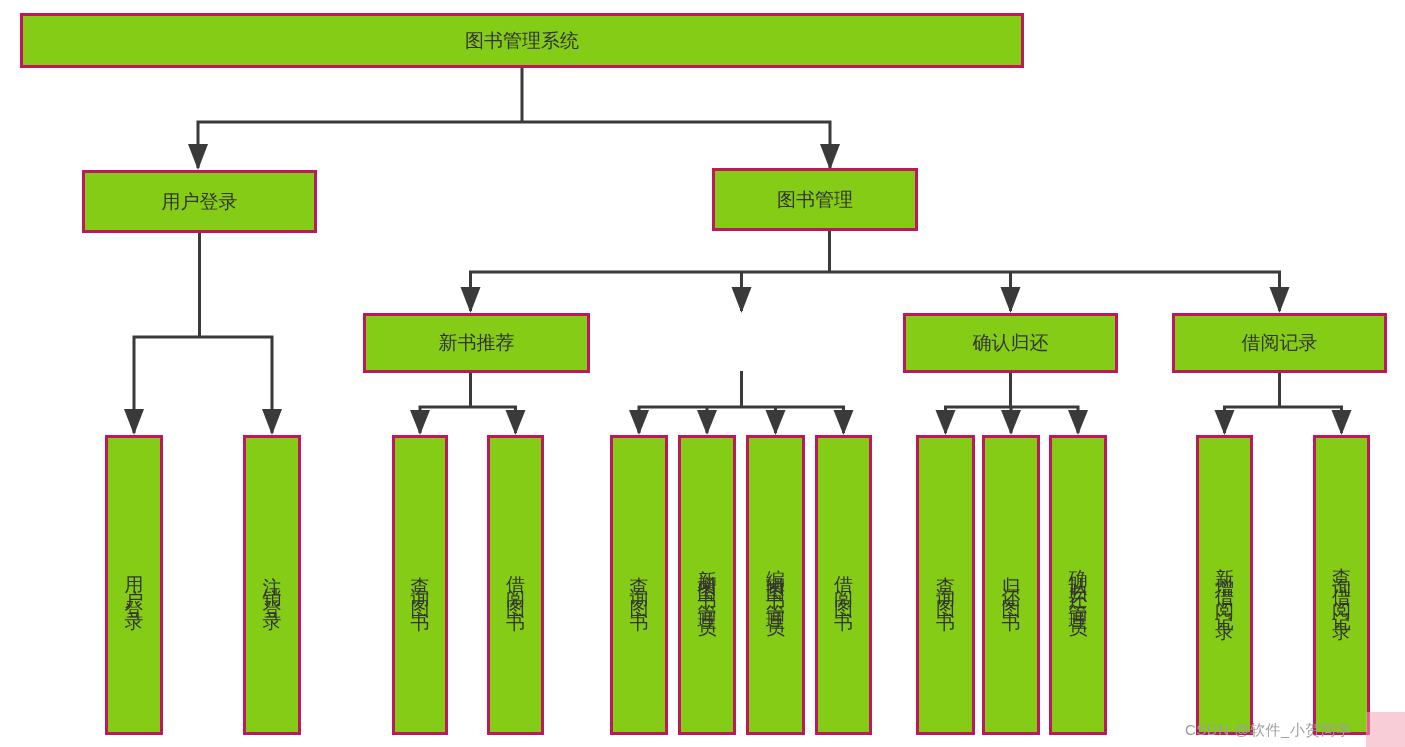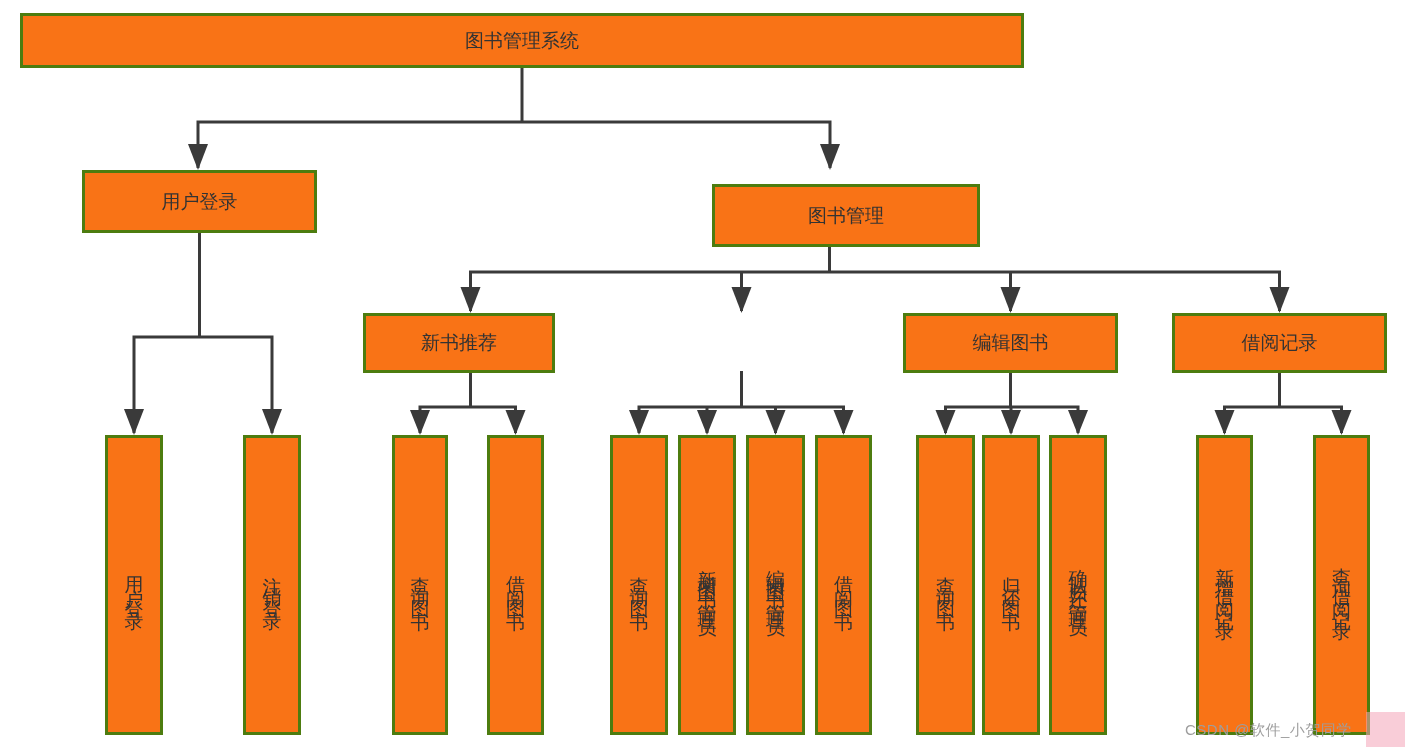--- a/index.html
+++ b/index.html
@@ -13,22 +13,22 @@
   }
   #connector-layer {
     position: absolute;
     left: 0; top: 0;
     width: 1405px; height: 747px;
     z-index: 0;
   }
   .box {
     position: absolute;
     box-sizing: border-box;
-    border: 3px solid #4d7c0f;
-    background: #f97316;
+    border: 3px solid #be185d;
+    background: #84cc16;
     color: #333333;
     display: flex;
     align-items: center;
     justify-content: center;
     font-size: 19px;
     z-index: 1;
     text-align: center;
   }
   .vbox span {
     writing-mode: vertical-rl;
@@ -127,29 +127,29 @@
     </g>
   </svg>
 
   <div class="box" style="left:20px; top:13px; width:1004px; height:55px;">
     <span>图书管理系统</span>
   </div>
 
   <div class="box" style="left:82px; top:170px; width:235px; height:63px;">
     <span>用户登录</span>
   </div>
-  <div class="box" style="left:712px; top:184px; width:268px; height:63px;">
+  <div class="box" style="left:712px; top:168px; width:206px; height:63px;">
     <span>图书管理</span>
   </div>
 
-  <div class="box" style="left:363px; top:313px; width:192px; height:60px;">
+  <div class="box" style="left:363px; top:313px; width:227px; height:60px;">
     <span>新书推荐</span>
   </div>
   <div class="box" style="left:903px; top:313px; width:215px; height:60px;">
-    <span>编辑图书</span>
+    <span>确认归还</span>
   </div>
   <div class="box" style="left:1172px; top:313px; width:215px; height:60px;font-family:Liberation Serif, serif;">
     <span>借阅记录</span>
   </div>
 
   <div class="box vbox ls-wide" style="left:105px; top:435px; width:58px; height:300px;">
     <span>用户登录</span>
   </div>
   <div class="box vbox ls-wide" style="left:243px; top:435px; width:58px; height:300px;">
     <span>注销登录</span>

